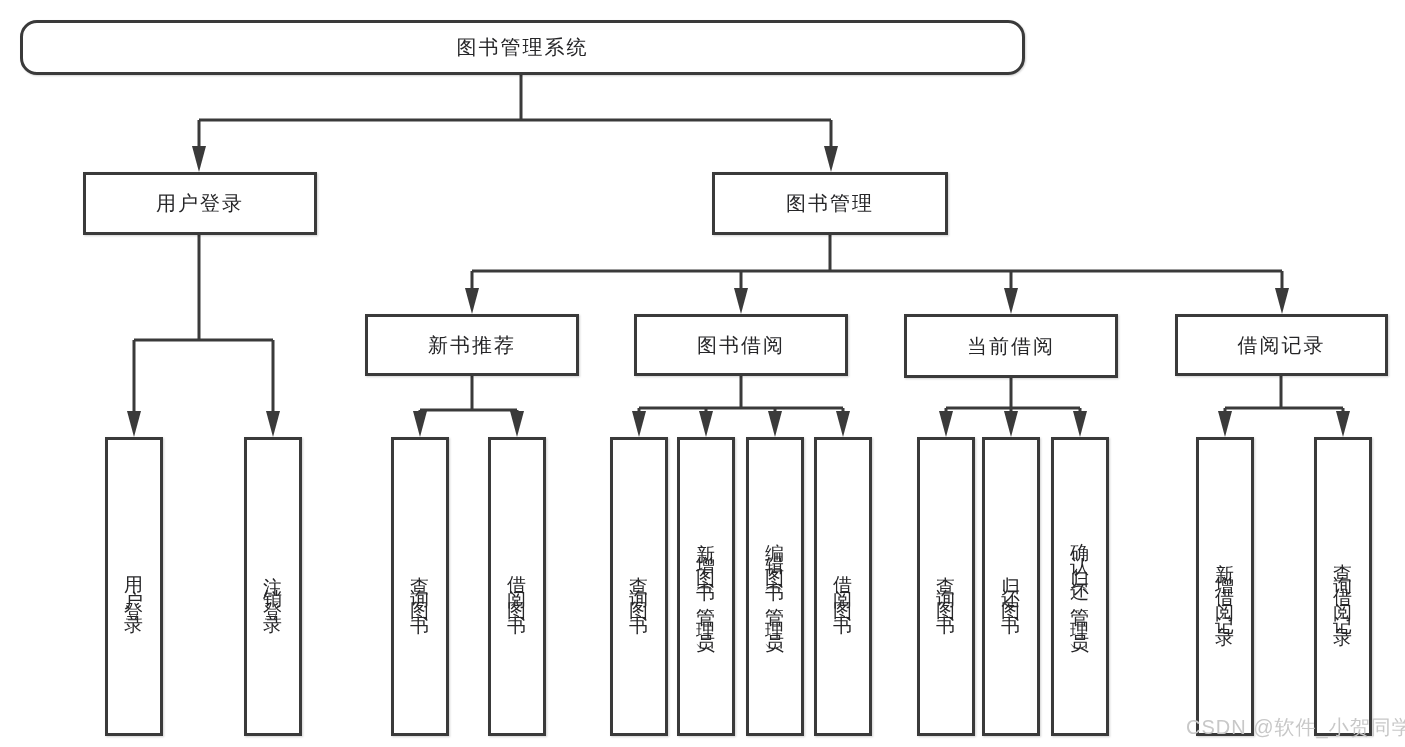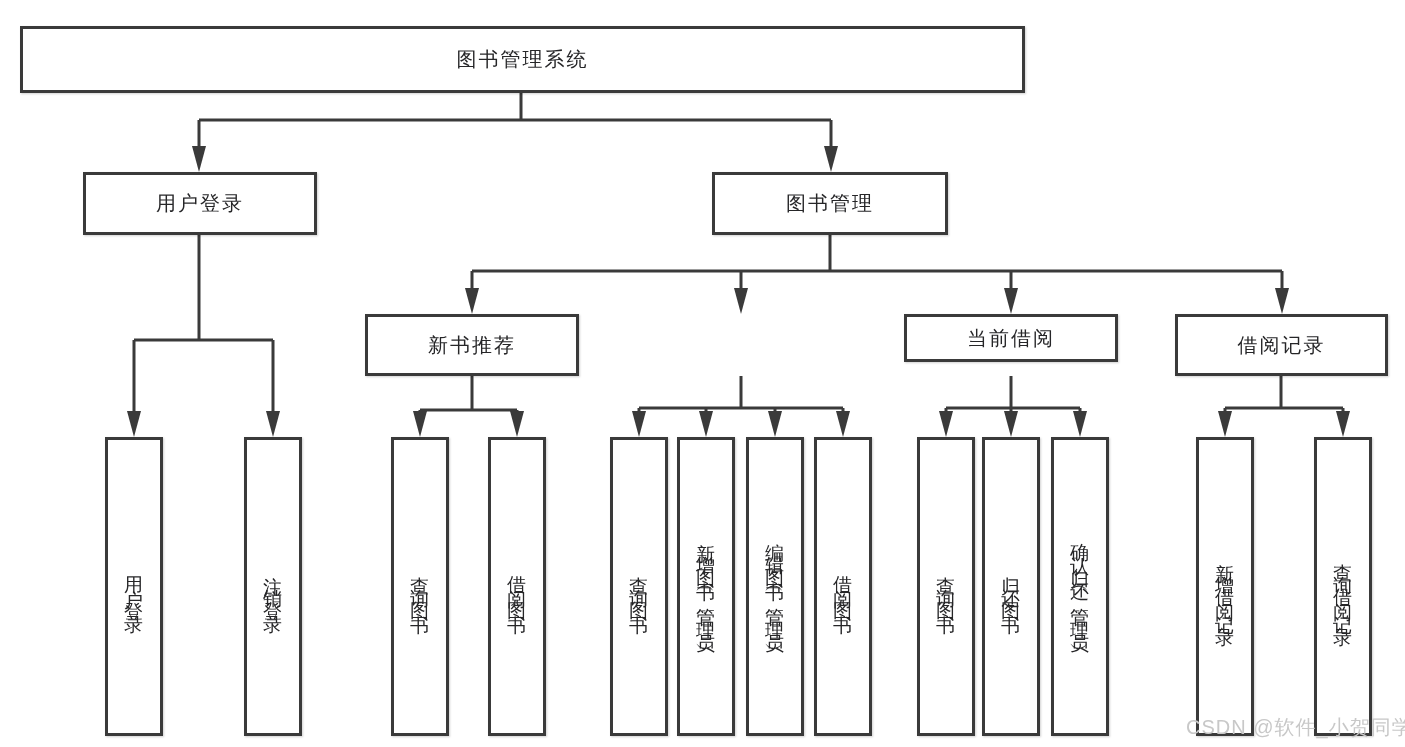--- a/index.html
+++ b/index.html
@@ -36,28 +36,28 @@
   }
   .vlabel {
     writing-mode: vertical-rl;
     text-orientation: mixed;
     font-size: 19px;
     letter-spacing: 13px;
     line-height: 1;
     white-space: nowrap;
   }
   
-  .n-root  { left: 20px;   top: 26px;  width: 1005px; height: 67px; }
+  .n-root  { left: 20px;   top: 20px;  width: 1005px; height: 55px; border-radius: 17px; }
   
   .n-l2a   { left: 83px;   top: 172px; width: 234px;  height: 63px; }
   .n-l2b   { left: 712px;  top: 172px; width: 236px;  height: 63px; }
   
   .n-l3a   { left: 365px;  top: 314px; width: 214px;  height: 62px; }
   .n-l3b   { left: 634px;  top: 314px; width: 214px;  height: 62px; }
-  .n-l3c   { left: 904px;  top: 314px; width: 214px;  height: 48px; }
+  .n-l3c   { left: 904px;  top: 314px; width: 214px;  height: 64px; }
   .n-l3d   { left: 1175px; top: 314px; width: 213px;  height: 62px; }
   
   .leaf    { top: 437px; width: 58px; height: 299px; }
   .lf1  { left: 105px; }
   .lf2  { left: 244px; }
   .lf3  { left: 391px; }
   .lf4  { left: 488px; }
   .lf5  { left: 610px; }
   .lf6  { left: 677px; }
   .lf7  { left: 746px; }
@@ -133,20 +133,23 @@
   <div class="box n-l2a">
     <span class="hlabel">用户登录</span>
   </div>
   <div class="box n-l3a">
     <span class="hlabel">新书推荐</span>
   </div>
 
   <div class="box n-l2b">
     <span class="hlabel">图书管理</span>
   </div>
+  <div class="box n-l3b">
+    <span class="hlabel">图书借阅</span>
+  </div>
   <div class="box n-l3c">
     <span class="hlabel">当前借阅</span>
   </div>
   <div class="box n-l3d">
     <span class="hlabel">借阅记录</span>
   </div>
 
   <div class="box leaf lf1">
     <span class="vlabel">用户登录</span>
   </div>

